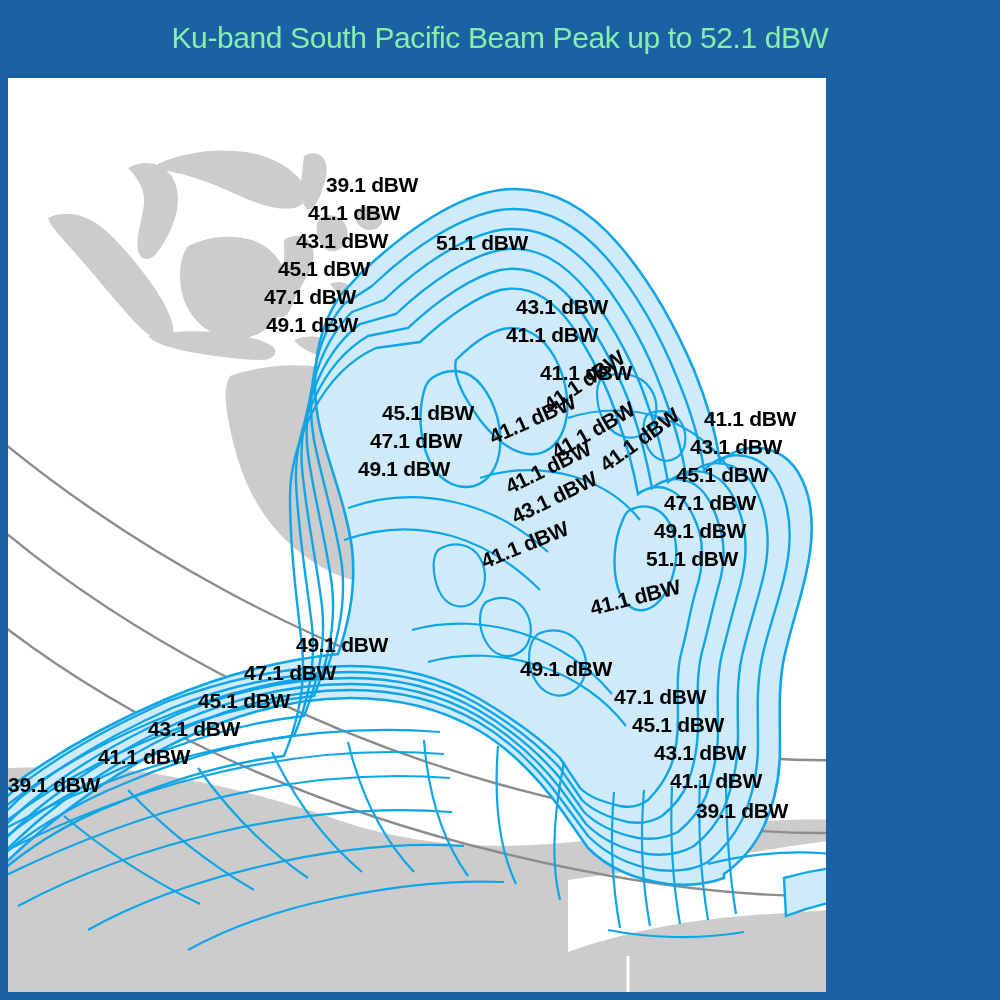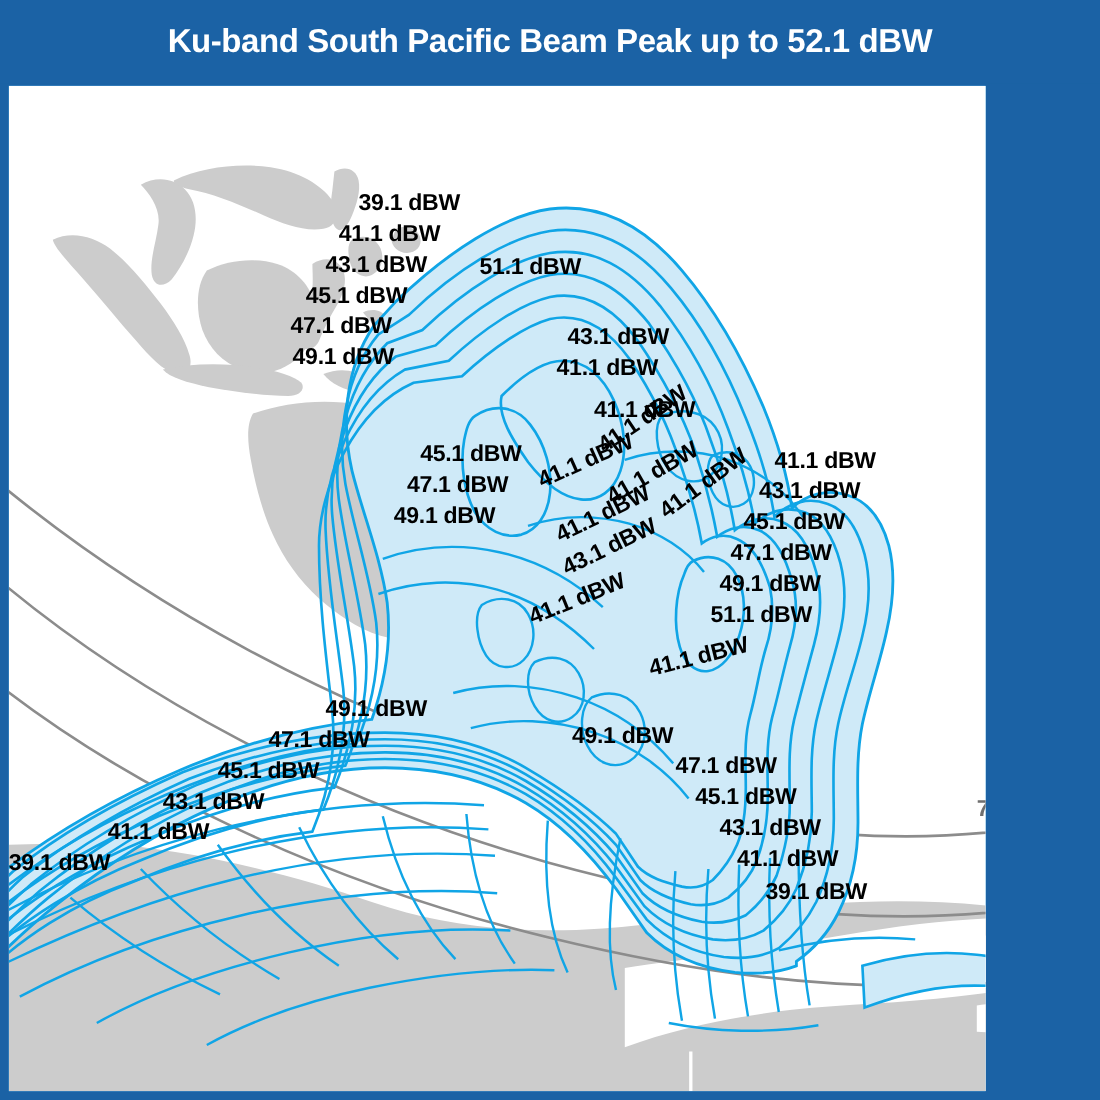--- a/index.html
+++ b/index.html
@@ -1,24 +1,24 @@
 <!DOCTYPE html>
 <html><head>
 <meta charset="utf-8">
 <style>
   html,body{margin:0;padding:0;background:#fff;}
   body{font-family:"Liberation Sans",sans-serif;}
   #page{position:relative;width:1000px;height:1000px;overflow:hidden;background:#1b62a5;}
 
   #header{position:absolute;left:0;top:0;width:1000px;height:76px;background:#1b62a5;
           display:flex;align-items:center;justify-content:center;}
-  #header-title{color:#ffffff;font-size:30px;font-weight:bold;letter-spacing:-0.4px;
+  #header-title{color:#86efac;font-size:30px;font-weight:normal;letter-spacing:-0.4px;
                 font-family:"Liberation Sans",sans-serif;white-space:nowrap;}
 
-  #map-frame{position:absolute;left:8px;top:78px;width:888px;height:914px;background:#7dd3fc;overflow:hidden;}
+  #map-frame{position:absolute;left:8px;top:78px;width:818px;height:914px;background:#ffffff;overflow:hidden;}
   #map-svg{position:absolute;left:0;top:0;}
 
   .lbl{position:absolute;color:#000;font-weight:bold;font-size:21px;white-space:nowrap;
        font-family:"Liberation Sans",sans-serif;line-height:1;letter-spacing:-0.3px;}
   .elev{position:absolute;color:#6f6f6f;font-weight:bold;font-size:21px;white-space:nowrap;
         font-family:"Liberation Sans",sans-serif;}
 </style>
 </head>
 <body>
 

